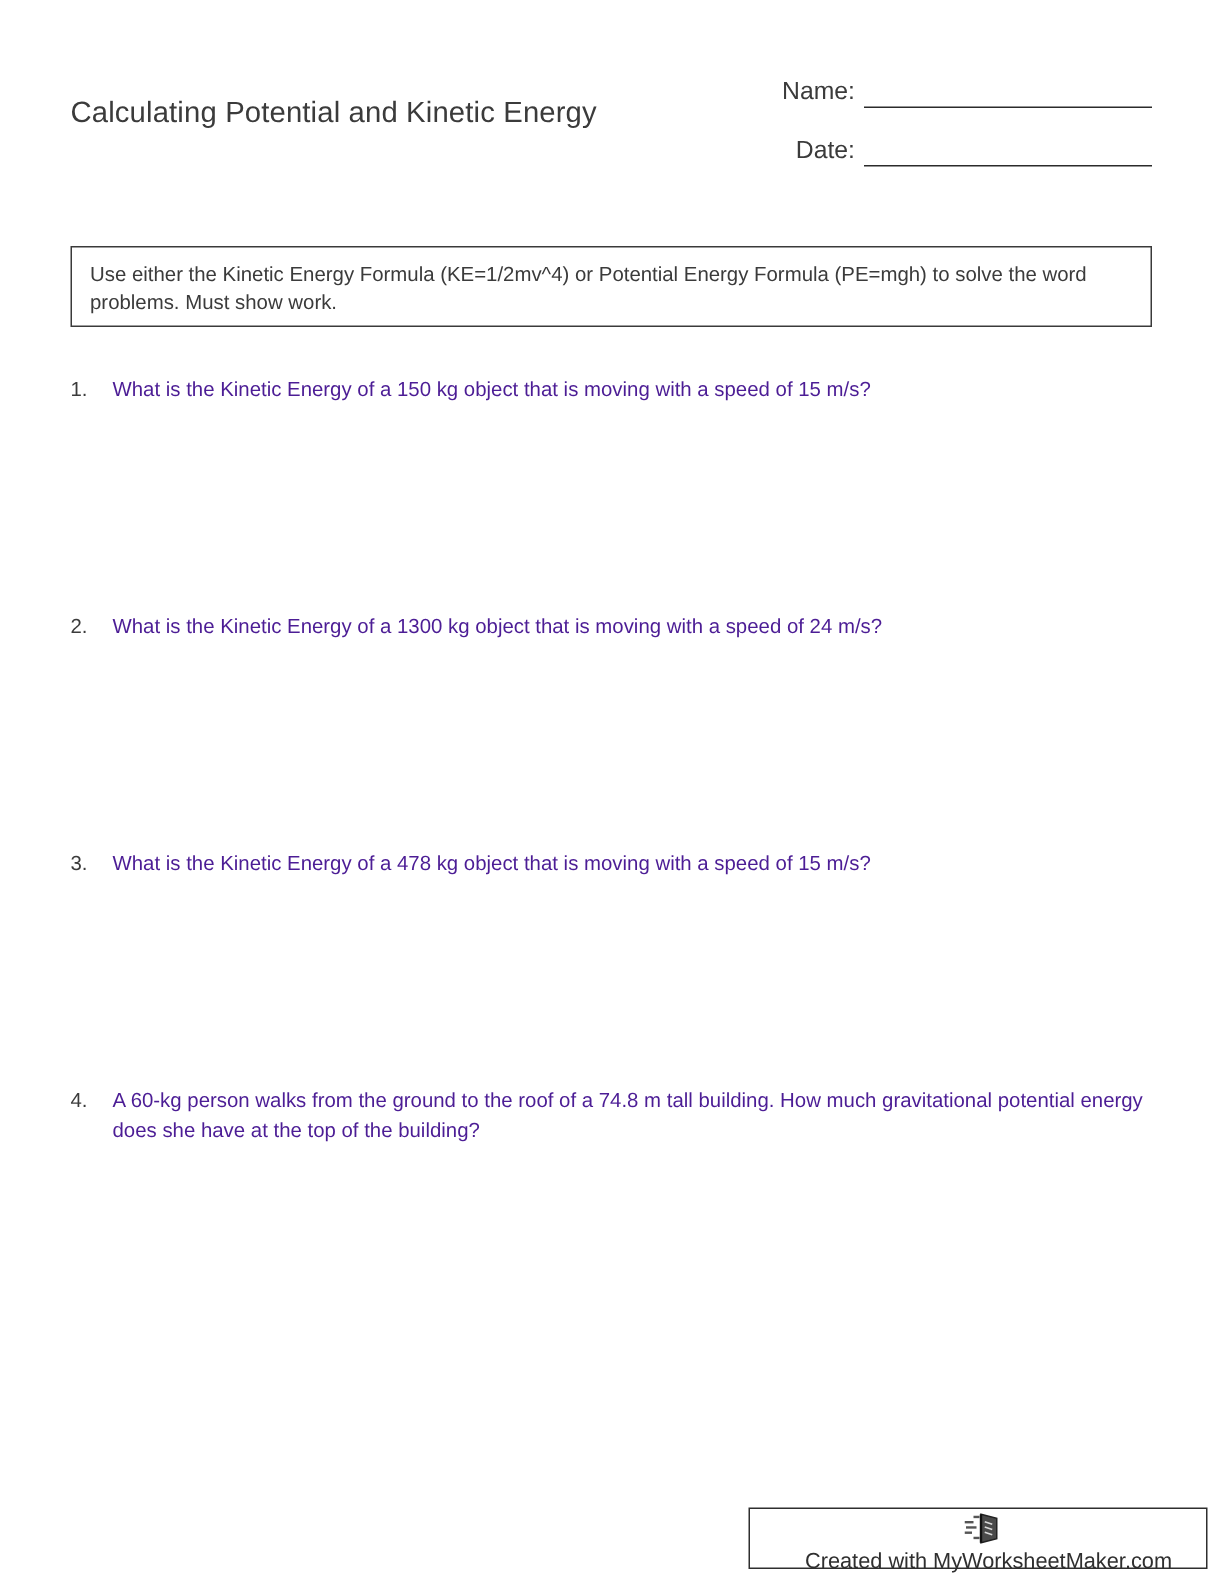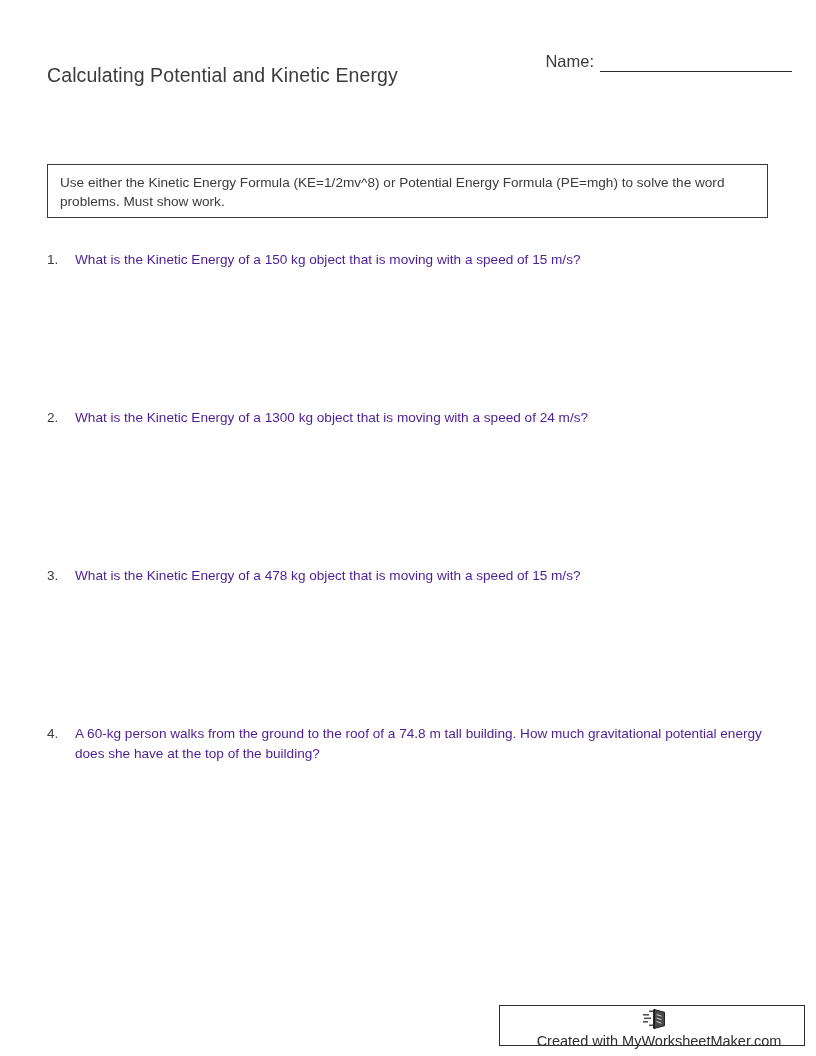--- a/index.html
+++ b/index.html
@@ -44,21 +44,21 @@
     text-align: right;
     white-space: nowrap;
     line-height: 18px;
     padding-bottom: 2px;
   }
   .field-line {
     height: 17px;
     border-bottom: 1.4px solid #2b2b2b;
   }
 
-  #name-row { left: 456px; top: 52px; }
+  #name-row { left: 432px; top: 52px; }
   #date-row { left: 432px; top: 91px; }
   #name-row .field-label,
   #date-row .field-label { width: 138px; }
   #name-row .field-line,
   #date-row .field-line { width: 192px; margin-left: 6px; }
 
   
   .instruction-box {
     position: absolute;
     left: 47px;
@@ -135,23 +135,27 @@
 
 <div id="page">
 
   <div class="worksheet-title">Calculating Potential and Kinetic Energy</div>
 
   <div class="field-row" id="name-row">
     <span class="field-label">Name:</span>
     <span class="field-line"></span>
   </div>
 
+  <div class="field-row" id="date-row">
+    <span class="field-label">Date:</span>
+    <span class="field-line"></span>
+  </div>
 
   <div class="instruction-box">
-    <div class="instruction-text">Use either the Kinetic Energy Formula (KE=1/2mv^8) or Potential Energy Formula (PE=mgh) to solve the word problems. Must show work.</div>
+    <div class="instruction-text">Use either the Kinetic Energy Formula (KE=1/2mv^4) or Potential Energy Formula (PE=mgh) to solve the word problems. Must show work.</div>
   </div>
 
   <div class="question" style="top:250px;">
     <span class="q-number">1.</span>
     <span class="q-text">What is the Kinetic Energy of a 150 kg object that is moving with a speed of 15 m/s?</span>
   </div>
 
   <div class="question" style="top:408px;">
     <span class="q-number">2.</span>
     <span class="q-text">What is the Kinetic Energy of a 1300 kg object that is moving with a speed of 24 m/s?</span>

